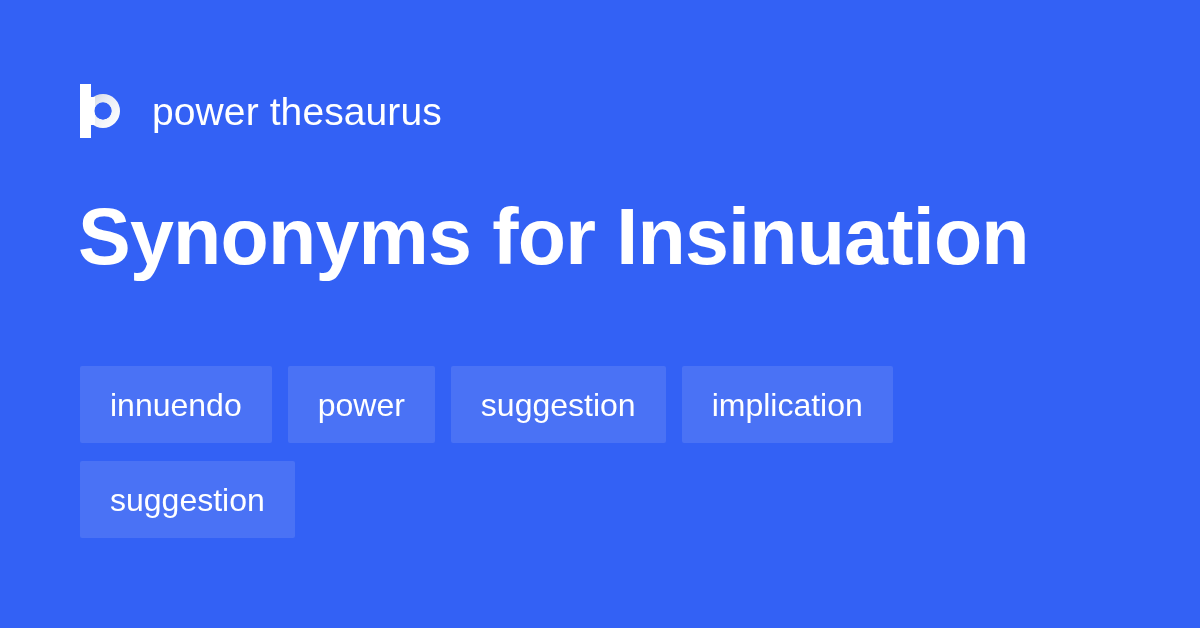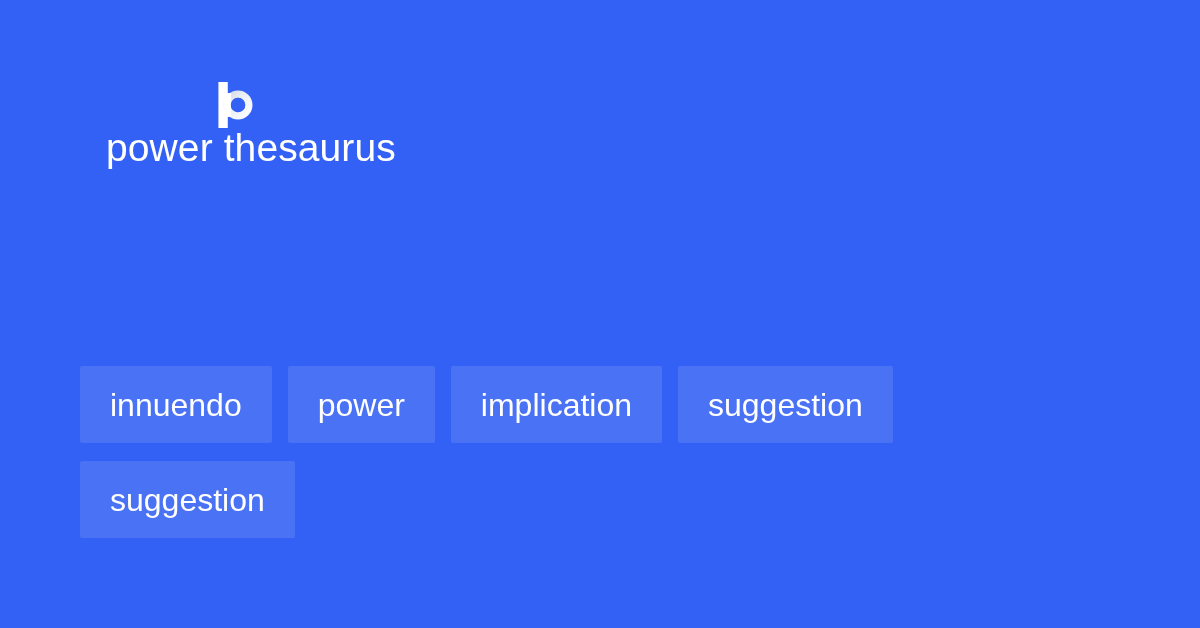--- a/index.html
+++ b/index.html
@@ -25,21 +25,20 @@
   }
 
   
   .brand {
     position: absolute;
     left: 80px;
     top: 82px;
     display: flex;
     align-items: center;
     height: 58px;
-    flex-direction: column;
   }
 
   .brand-mark {
     width: 46px;
     height: 54px;
     flex: 0 0 46px;
     display: block;
   }
 
   .brand-name {
@@ -111,22 +110,23 @@
 
       <path d="M23,10 A17,17 0 1,1 23,44 A17,17 0 1,1 23,10 Z
                M23,18.5 A8.5,8.5 0 1,0 23,35.5 A8.5,8.5 0 1,0 23,18.5 Z" fill="url(#bowlGrad)" fill-rule="evenodd"></path>
 
       <path d="M6,13 h9 v28 h-9 z" fill="#ffffff"></path>
       <circle cx="23" cy="27" r="8.5" fill="#3361f5"></circle>
     </svg>
     <span class="brand-name">power thesaurus</span>
   </div>
 
+  <h1 class="headline">Synonyms for Insinuation</h1>
 
   <div class="chips">
     <span class="chip">innuendo</span>
     <span class="chip">power</span>
+    <span class="chip">suggestion</span>
     <span class="chip">implication</span>
-    <span class="chip">suggestion</span>
     <span class="chip">suggestion</span>
   </div>
 
 </div>
 
 </body></html>

